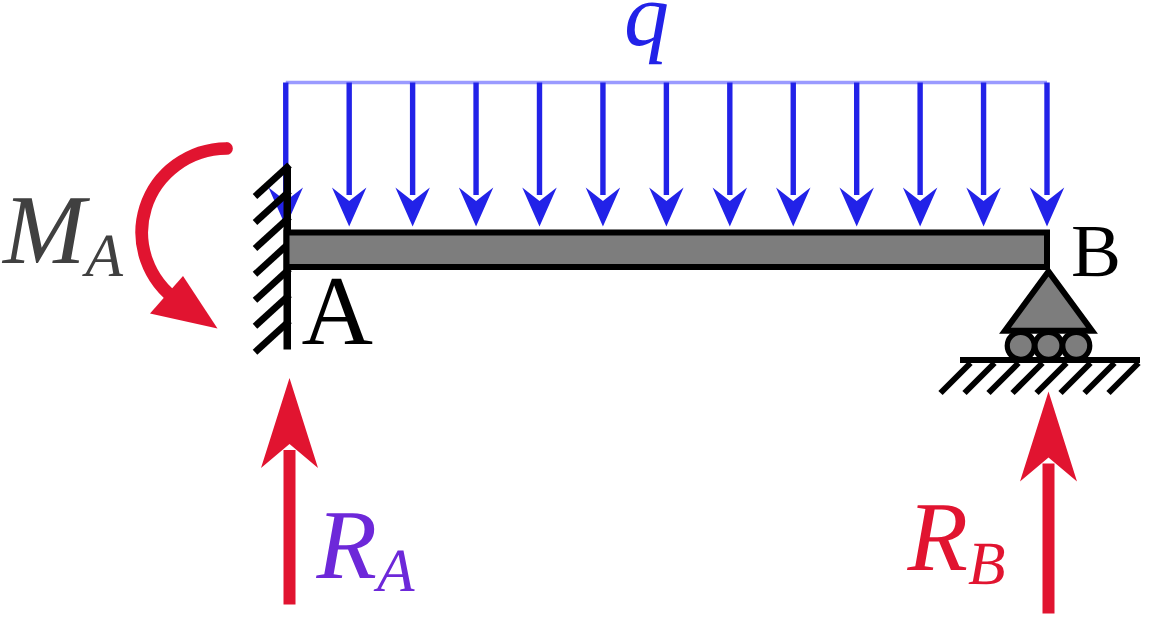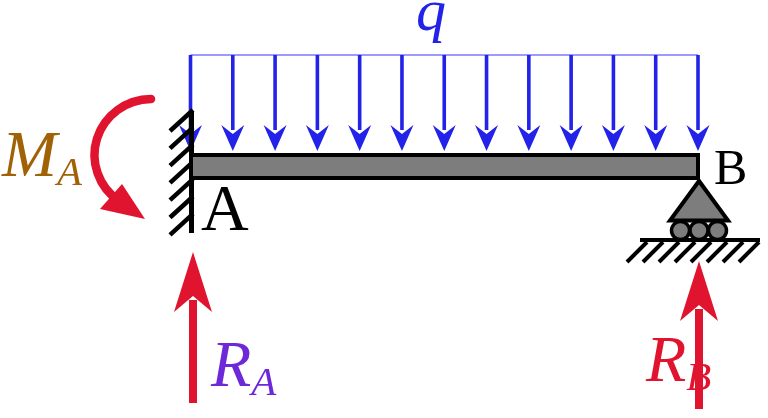--- a/index.html
+++ b/index.html
@@ -114,24 +114,24 @@
   </div>
 
   <div class="lbl lbl-a" style="color: rgb(0, 0, 0);">
     <span>A</span>
   </div>
 
   <div class="lbl lbl-b" style="color: rgb(0, 0, 0);">
     <span>B</span>
   </div>
 
-  <div class="lbl lbl-ma italic" style="color: #a16207;">
+  <div class="lbl lbl-ma italic" style="color: #404040;">
     <span>M</span><span class="sub">A</span>
   </div>
 
   <div class="lbl lbl-ra italic" style="color: #6d28d9;">
     <span>R</span><span class="sub">A</span>
   </div>
 
-  <div class="lbl lbl-rb italic" style="color: rgb(225, 20, 48); margin-left: 41px;">
+  <div class="lbl lbl-rb italic" style="color: rgb(225, 20, 48);">
     <span>R</span><span class="sub">B</span>
   </div>
 </div>
 
 </body></html>

